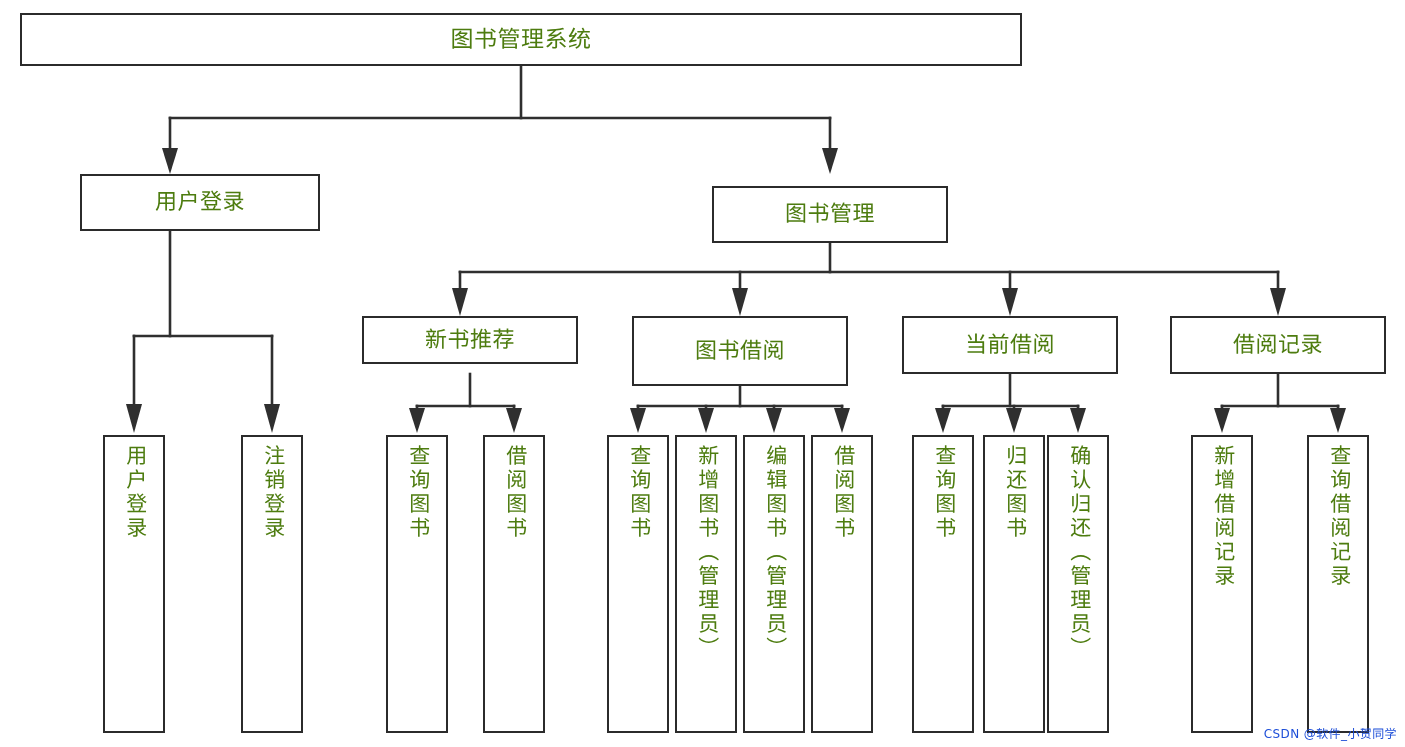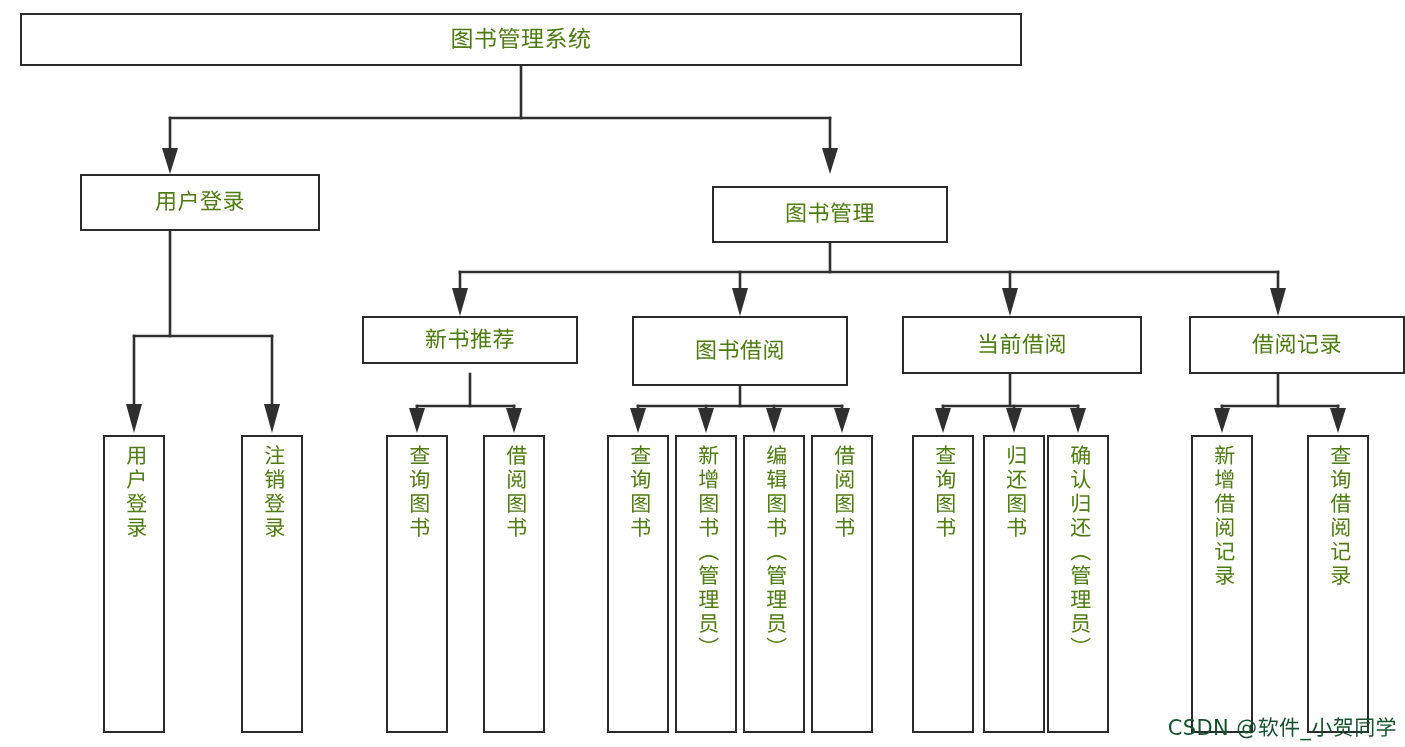--- a/index.html
+++ b/index.html
@@ -84,22 +84,22 @@
     line-height: 1.12;
     letter-spacing: 3px;
     white-space: nowrap;
   }
 
   
   #watermark {
     position: absolute;
     right: 8px;
     bottom: 6px;
-    font-size: 21px;
-    color: #14532d;
+    font-size: 12px;
+    color: #1d4ed8;
     white-space: nowrap;
     letter-spacing: 0.4px;
   }
 </style>
 </head>
 <body>
 
 <div id="diagram-canvas">
 
   <svg id="connector-layer" viewBox="0 0 1405 747" width="1405" height="747">
@@ -191,25 +191,25 @@
   </div>
 
   <div class="node horizontal" style="left:362px; top:316px; width:216px; height:48px;">
     <span class="node-label">新书推荐</span>
   </div>
 
   <div class="node horizontal" style="left:632px; top:316px; width:216px; height:70px;">
     <span class="node-label">图书借阅</span>
   </div>
 
-  <div class="node horizontal" style="left:902px; top:316px; width:240px; height:58px;">
+  <div class="node horizontal" style="left:902px; top:316px; width:216px; height:58px;">
     <span class="node-label">当前借阅</span>
   </div>
 
-  <div class="node horizontal" style="left:1170px; top:316px; width:216px; height:58px;margin-left:19px;">
+  <div class="node horizontal" style="left:1170px; top:316px; width:216px; height:58px;">
     <span class="node-label">借阅记录</span>
   </div>
 
   <div class="node vertical" style="left:103px; top:435px; width:62px; height:298px;">
     <span class="node-label">用户登录</span>
   </div>
 
   <div class="node vertical" style="left:241px; top:435px; width:62px; height:298px;">
     <span class="node-label">注销登录</span>
   </div>

